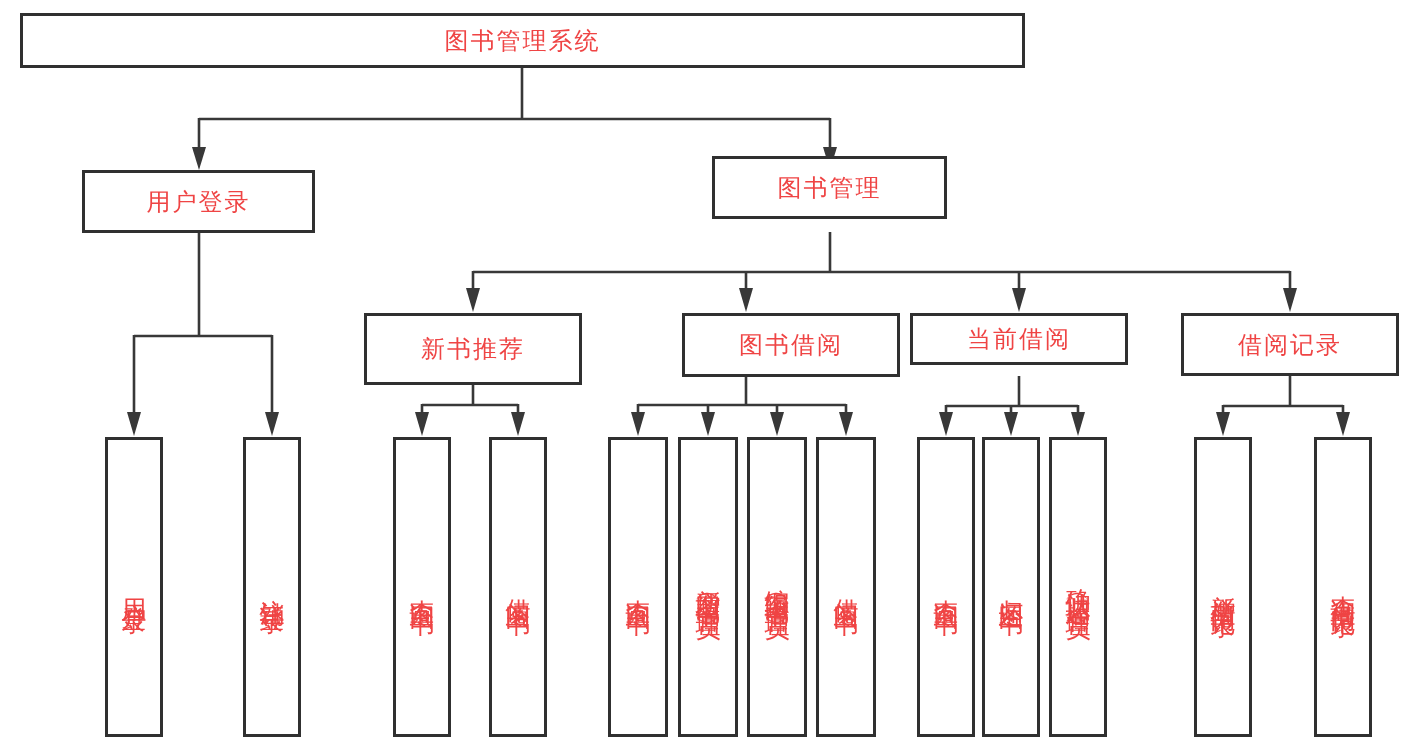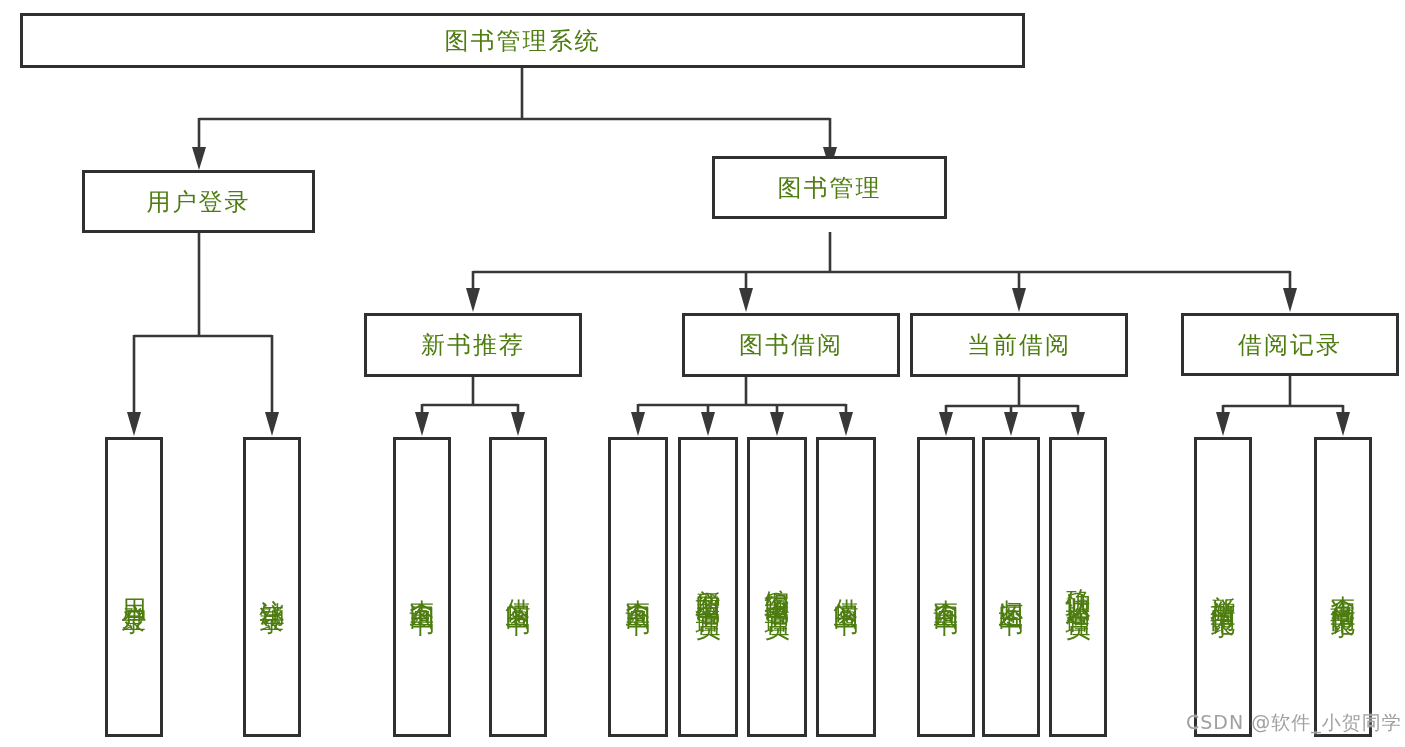--- a/index.html
+++ b/index.html
@@ -29,21 +29,21 @@
     fill: #383838;
   }
   .node {
     position: absolute;
     box-sizing: border-box;
     background: #ffffff;
     border: 3px solid #303030;
     display: flex;
     align-items: center;
     justify-content: center;
-    color: #4d7c0f;
+    color: #ef4444;
   }
   .hnode .label {
     font-size: 24px;
     letter-spacing: 2px;
     white-space: nowrap;
   }
   .vnode .label {
     writing-mode: vertical-rl;
     text-orientation: mixed;
     font-size: 25px;
@@ -146,27 +146,27 @@
     <span class="label">图书管理系统</span>
   </div>
 
   <div class="node hnode" style="left:82px;top:170px;width:233px;height:63px;">
     <span class="label">用户登录</span>
   </div>
   <div class="node hnode" style="left:712px;top:156px;width:235px;height:63px;">
     <span class="label">图书管理</span>
   </div>
 
-  <div class="node hnode" style="left:364px;top:313px;width:218px;height:64px;">
+  <div class="node hnode" style="left:364px;top:313px;width:218px;height:72px;">
     <span class="label">新书推荐</span>
   </div>
   <div class="node hnode" style="left:637px;top:313px;width:218px;height:64px;margin-left:45px;">
     <span class="label">图书借阅</span>
   </div>
-  <div class="node hnode" style="left:910px;top:313px;width:218px;height:64px;">
+  <div class="node hnode" style="left:910px;top:313px;width:218px;height:52px;">
     <span class="label">当前借阅</span>
   </div>
   <div class="node hnode" style="left:1181px;top:313px;width:218px;height:63px;">
     <span class="label">借阅记录</span>
   </div>
 
   <div class="node vnode" style="left:105px;top:437px;width:58px;height:300px;">
     <span class="label">用户登录</span>
   </div>
   <div class="node vnode" style="left:243px;top:437px;width:58px;height:300px;">
@@ -203,15 +203,14 @@
     <span class="label">确认归还（管理员）</span>
   </div>
 
   <div class="node vnode" style="left:1194px;top:437px;width:58px;height:300px;">
     <span class="label">新增借阅记录</span>
   </div>
   <div class="node vnode" style="left:1314px;top:437px;width:58px;height:300px;">
     <span class="label">查询借阅记录</span>
   </div>
 
-  <div class="watermark">CSDN @软件_小贺同学</div>
 
 </div>
 
 </body></html>

